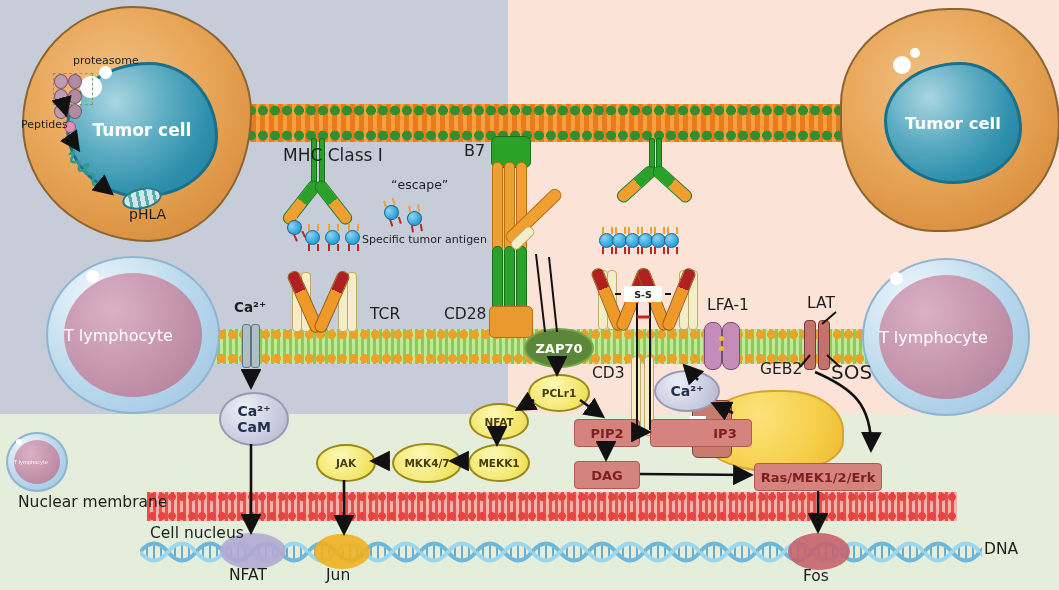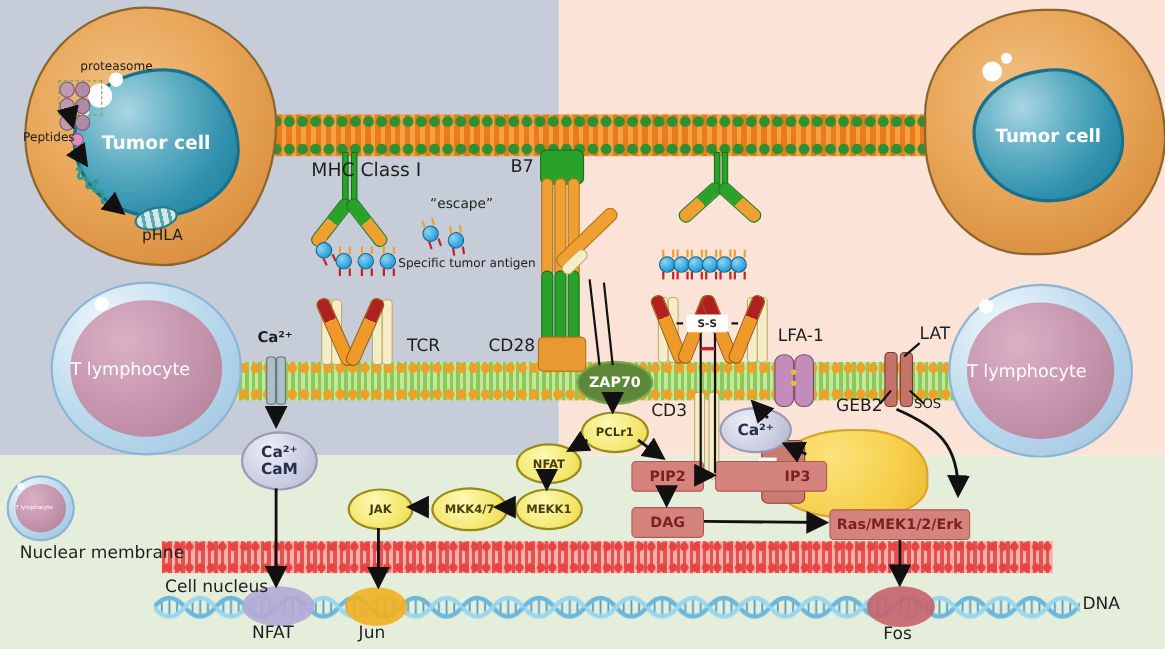--- a/index.html
+++ b/index.html
@@ -305,23 +305,23 @@
   </svg>
 
   <div class="lbl" style="left:283px;top:146px;font-size:17px;">MHC Class Ⅰ</div>
   <div class="lbl" style="left:464px;top:142px;font-size:16px;">B7</div>
   <div class="lbl" style="left:391px;top:178px;font-size:12.5px;">“escape”</div>
   <div class="lbl" style="left:362px;top:234px;font-size:11px;">Specific tumor antigen</div>
   <div class="lbl" style="left:370px;top:306px;font-size:15.5px;">TCR</div>
   <div class="lbl" style="left:444px;top:306px;font-size:15.5px;">CD28</div>
   <div class="lbl" style="left:592px;top:365px;font-size:15.5px;">CD3</div>
   <div class="lbl" style="left:707px;top:297px;font-size:15.5px;">LFA-1</div>
-  <div class="lbl" style="left:836px;top:295px;font-size:15.5px;">LAT</div>
+  <div class="lbl" style="left:807px;top:295px;font-size:15.5px;">LAT</div>
   <div class="lbl" style="left:760px;top:361px;font-size:15.5px;">GEB2</div>
-  <div class="lbl" style="left:831px;top:361px;font-size:12px;">SOS</div>
+  <div class="lbl" style="left:831px;top:361px;font-size:20px;">SOS</div>
   <div class="lbl" style="left:234px;top:300px;font-size:13.5px;font-weight:bold;">Ca²⁺</div>
   <div class="lbl" style="left:18px;top:494px;font-size:15.5px;">Nuclear membrane</div>
   <div class="lbl" style="left:150px;top:525px;font-size:15.5px;">Cell nucleus</div>
   <div class="lbl" style="left:229px;top:567px;font-size:15.5px;">NFAT</div>
   <div class="lbl" style="left:326px;top:567px;font-size:15.5px;">Jun</div>
   <div class="lbl" style="left:803px;top:568px;font-size:15.5px;">Fos</div>
   <div class="lbl" style="left:984px;top:541px;font-size:15.5px;">DNA</div>
 
 </div>
 

